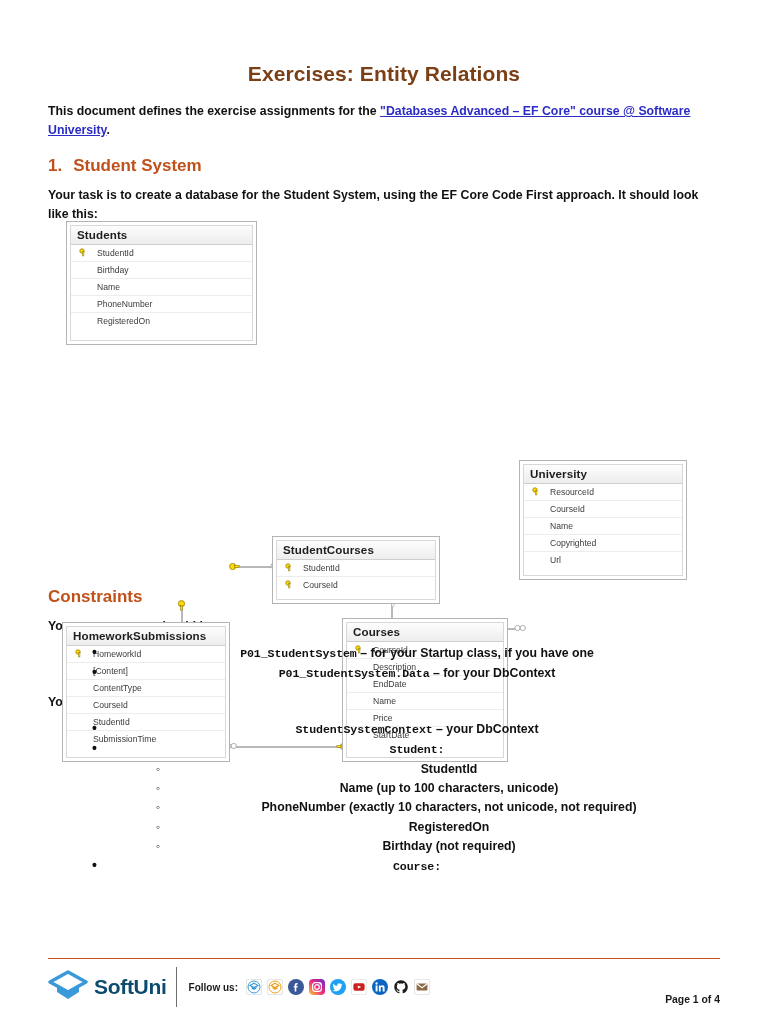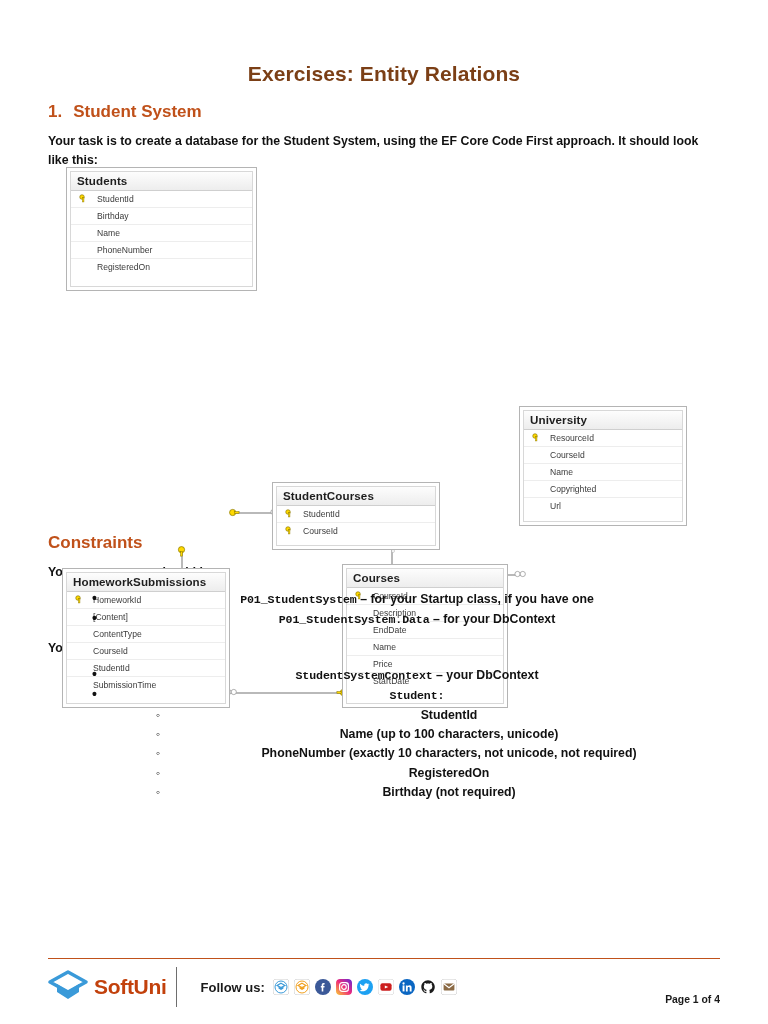--- a/index.html
+++ b/index.html
@@ -205,45 +205,44 @@
     align-items: center;
     gap: 6px;
     padding-right: 9px;
     border-right: 1px solid #6e6e6e;
     height: 40px;
     box-sizing: border-box;
   }
   .logo-text {
     font-size: 21px;
     font-weight: bold;
-    color: #c2410c;
+    color: #0c4a6e;
     letter-spacing: -0.3px;
   }
   .footer-right {
     padding-left: 12px;
     flex: 1;
   }
   .copyright {
     font-size: 9.4px;
     font-weight: bold;
     color: #1a1a1a;
     white-space: nowrap;
     margin-bottom: 4px;
   }
   .copyright a { color: #2B2BC6; text-decoration: underline; }
   .follow-row {
     display: flex;
     align-items: center;
     gap: 5px;
   }
   .follow-label {
-    font-size: 13px;
+    font-size: 10px;
     font-weight: bold;
     margin-right: 3px;
-    margin-left: 12px;
   }
   .soc {
     width: 16px;
     height: 16px;
     border-radius: 3px;
     display: inline-block;
   }
   .page-num {
     position: absolute;
     right: 0;
@@ -256,20 +255,21 @@
 </style>
 </head>
 <body>
 
 <div class="page">
 
   <div class="content">
 
     <div class="doc-title">Exercises: Entity Relations</div>
 
+    <p class="intro"><span>This document defines the exercise assignments for the </span><a class="link" href="#">"Databases Advanced – EF Core" course @ Software University</a><span>.</span></p>
 
     <div class="h1">
       <span class="num">1.</span>
       <span>Student System</span>
     </div>
 
     <p class="para">Your task is to create a database for the Student System, using the EF Core Code First approach. It should look like this:</p>
 
     <div class="diagram">
 
@@ -433,20 +433,21 @@
       <li>
         <span class="mono">Student:</span><span></span>
         <ul class="lvl2">
           <li>StudentId</li>
           <li>Name (up to 100 characters, unicode)</li>
           <li>PhoneNumber (exactly 10 characters, not unicode, not required)</li>
           <li>RegisteredOn</li>
           <li>Birthday (not required)</li>
         </ul>
       </li>
+      <li><span class="mono">Course:</span><span></span></li>
     </ul>
 
   </div>
 
   <div class="footer">
 
     <div class="logo-block">
       <svg width="40" height="34" viewBox="0 0 40 34">
         <path d="M20 2 L38 12 L20 22 L2 12 Z" fill="none" stroke="#3a9ad9" stroke-width="3.4" stroke-linejoin="round"></path>
         <path d="M9 14 L9 22 L20 29 L31 22 L31 14 L20 21 Z" fill="#3a9ad9"></path>

